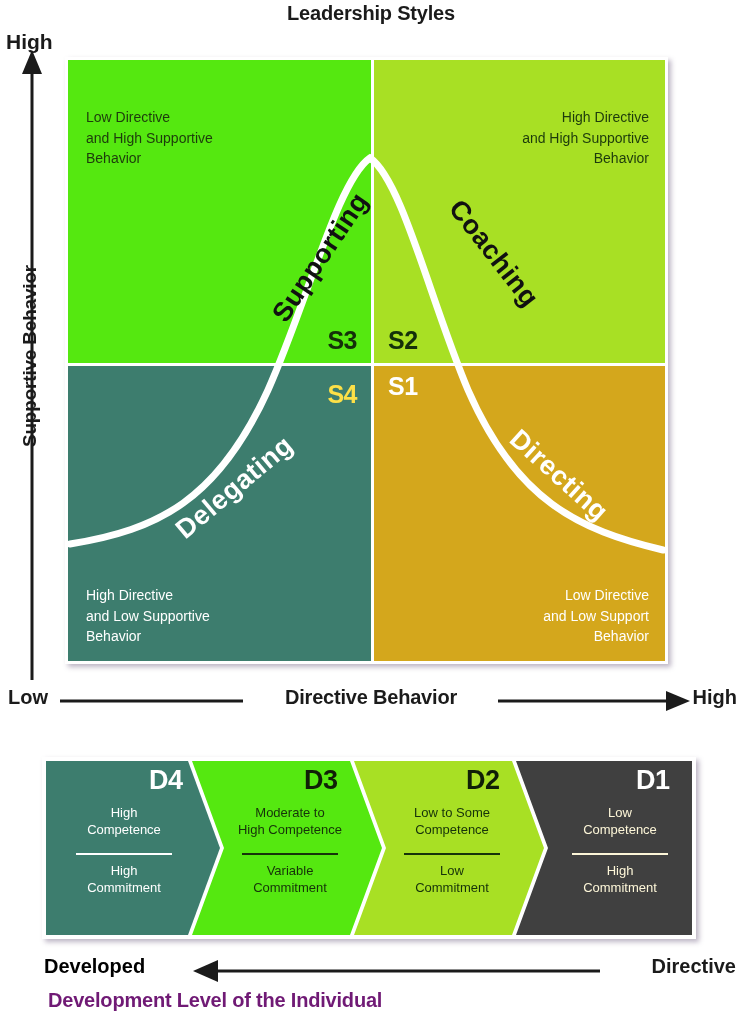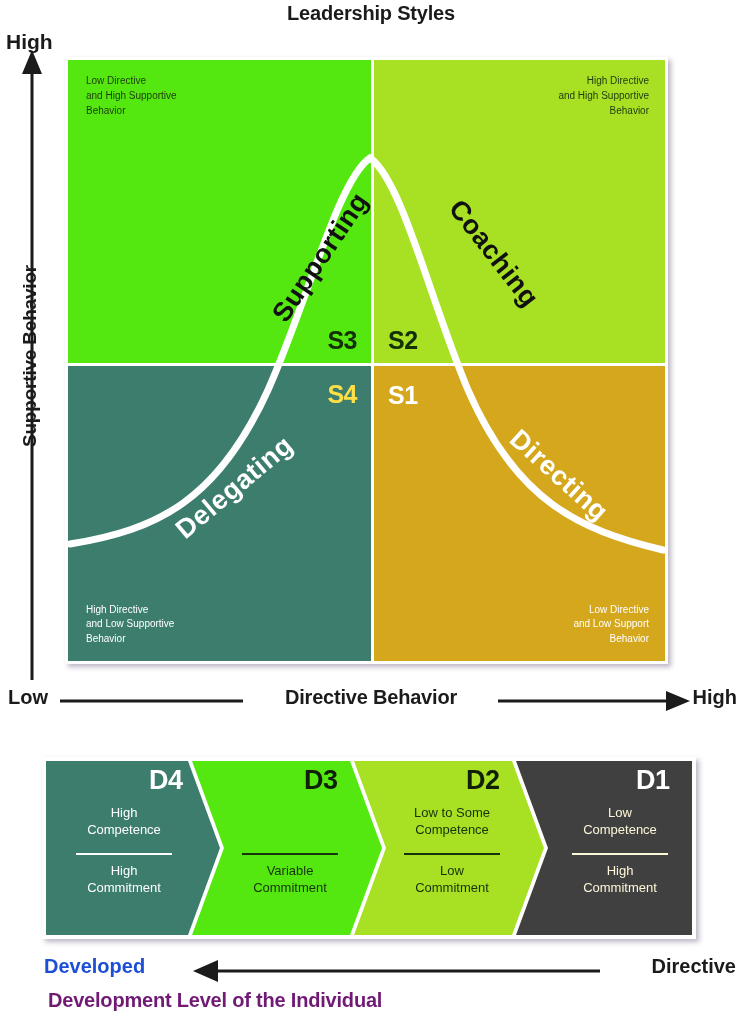--- a/index.html
+++ b/index.html
@@ -102,39 +102,40 @@
     position: absolute;
     box-sizing: border-box;
   }
   #quad-s3 { left: 0;     top: 0;     width: 303px; height: 303px; background: #55e810; }
   #quad-s2 { left: 306px; top: 0;     width: 291px; height: 303px; background: #a8e024; }
   #quad-s4 { left: 0;     top: 306px; width: 303px; height: 295px; background: #3d7d6e; }
   #quad-s1 { left: 306px; top: 306px; width: 291px; height: 295px; background: #d4a71c; }
 
   .quad-desc {
     position: absolute;
-    font-size: 10px;
+    font-size: 14px;
     line-height: 1.48;
     white-space: pre-line;
+    margin-top: 33px;
   }
   #desc-s3 { left: 18px; top: 14px;  color: #1d3b0c; text-align: left; }
   #desc-s2 { right: 16px; top: 14px; color: #1d3b0c; text-align: right; }
   #desc-s4 { left: 18px; bottom: 14px; color: #ffffff; text-align: left; }
   #desc-s1 { right: 16px; bottom: 14px; color: #ffffff; text-align: right; }
 
   .quad-code {
     position: absolute;
     font-size: 25px;
     font-weight: bold;
     letter-spacing: -0.5px;
   }
   #code-s3 { right: 14px; bottom: 8px;  color: #14300a; }
   #code-s2 { left: 14px;  bottom: 8px;  color: #14300a; }
   #code-s4 { right: 14px; top: 14px;     color: #fde047; }
-  #code-s1 { left: 14px;  top: 6px;     color: #ffffff; margin-top: 9px; }
+  #code-s1 { left: 14px;  top: 6px;     color: #ffffff; }
 
   #curve-layer {
     position: absolute;
     left: 0; top: 0;
     width: 597px; height: 601px;
     pointer-events: none;
   }
 
   .style-name {
     position: absolute;
@@ -237,21 +238,21 @@
   #rule-d1 { left: 56px; top: 92px;  width: 96px;  background: #fdf6d8; }
   #comm-d1 { left: 40px; top: 102px; width: 128px; color: #fdf6d8; }
 
   
   #dev-left-label {
     position: absolute;
     left: 44px;
     top: 955px;
     font-size: 20px;
     font-weight: bold;
-    color: #1d4ed8;
+    color: #000000;
   }
   #dev-right-label {
     position: absolute;
     right: 6px;
     top: 955px;
     font-size: 20px;
     font-weight: bold;
     color: #1b1b1b;
   }
   #dev-arrow { position: absolute; left: 0; top: 950px; }
@@ -340,20 +341,22 @@
         <div class="dev-code" id="code-d4">D4</div>
         <div class="dev-text" id="comp-d4">High
 Competence</div>
         <div class="dev-rule" id="rule-d4"></div>
         <div class="dev-text" id="comm-d4">High
 Commitment</div>
       </div>
 
       <div class="dev-seg" id="dev-d3">
         <div class="dev-code" id="code-d3">D3</div>
+        <div class="dev-text" id="comp-d3">Moderate to
+High Competence</div>
         <div class="dev-rule" id="rule-d3"></div>
         <div class="dev-text" id="comm-d3">Variable
 Commitment</div>
       </div>
 
       <div class="dev-seg" id="dev-d2">
         <div class="dev-code" id="code-d2">D2</div>
         <div class="dev-text" id="comp-d2">Low to Some
 Competence</div>
         <div class="dev-rule" id="rule-d2"></div>

